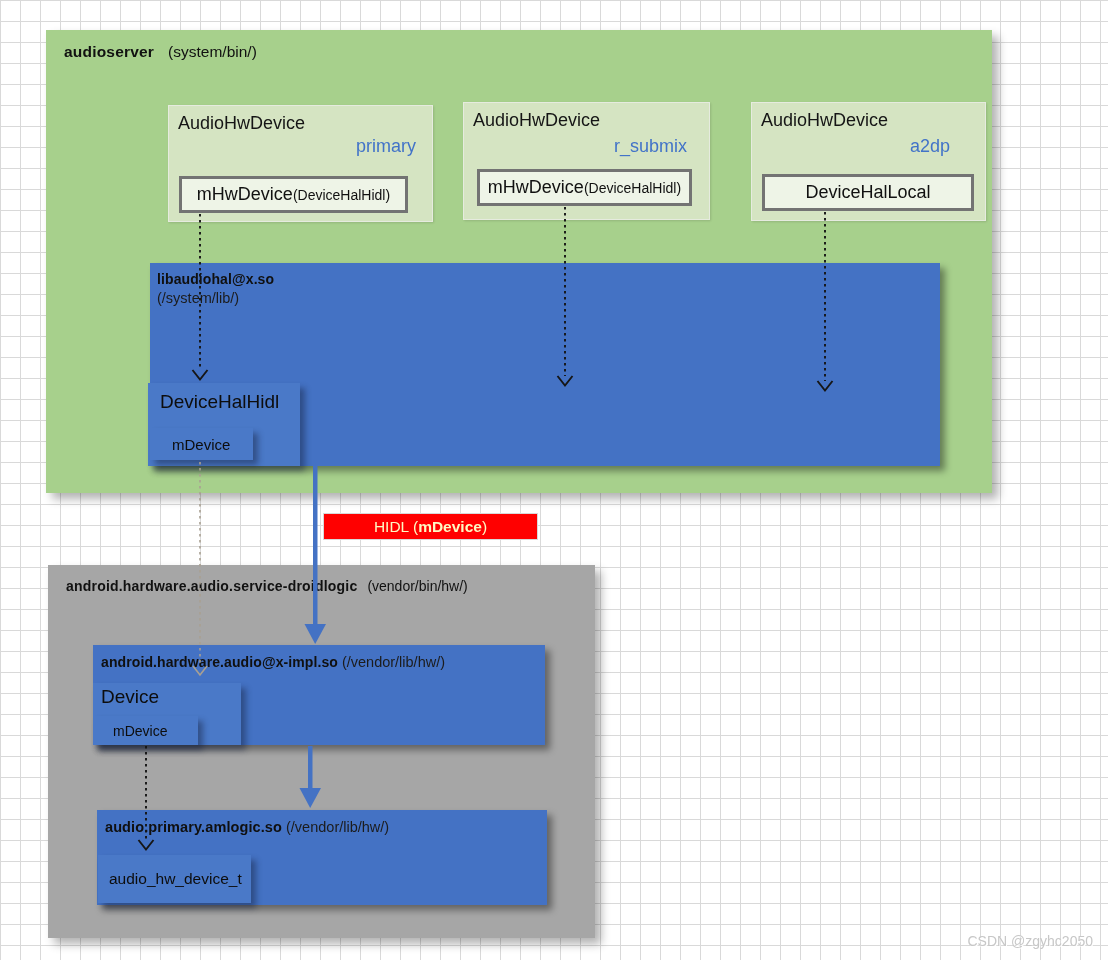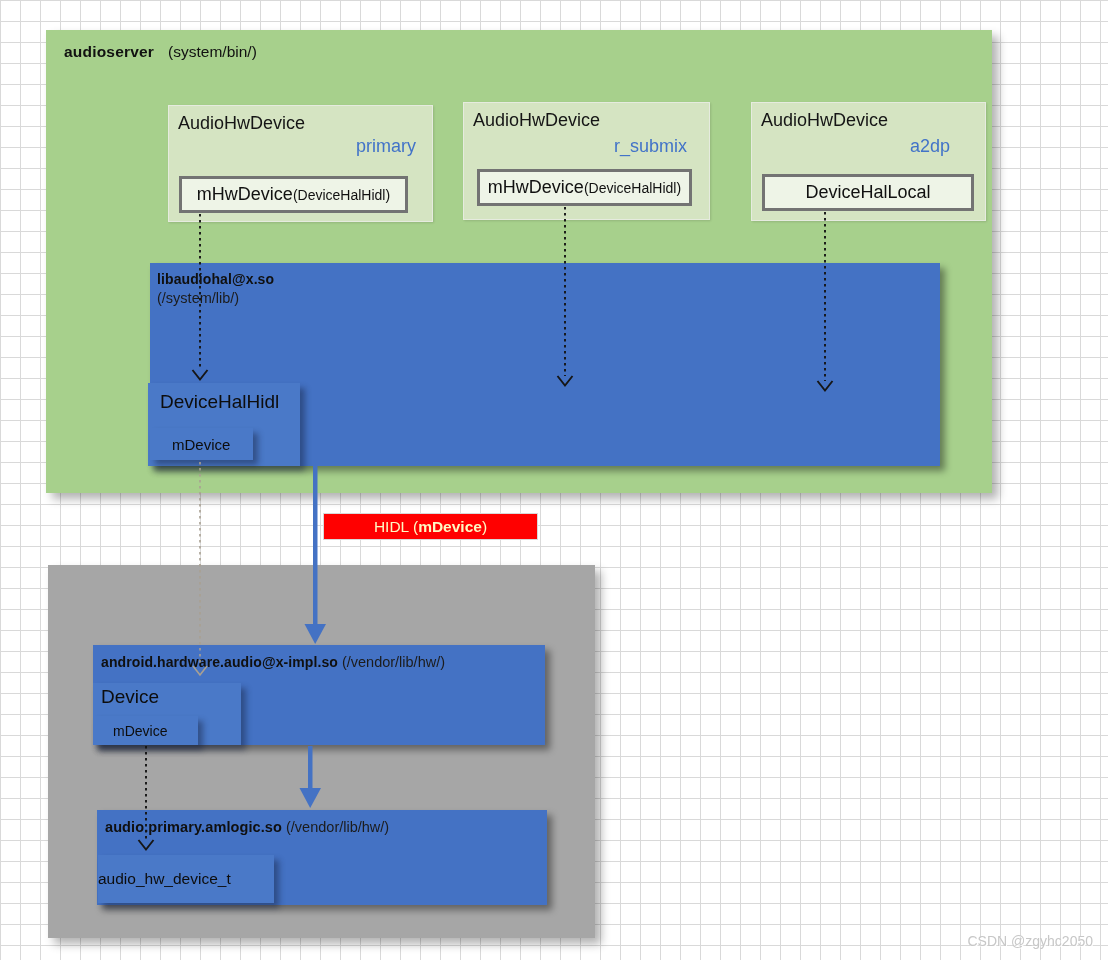--- a/index.html
+++ b/index.html
@@ -110,39 +110,42 @@
     </div>
   </div>
 
   <div class="abs red-badge">
     <span>HIDL (</span>
       <b>mDevice</b>
       <span>)</span>
   </div>
 
   <div class="abs gray-box">
+    <div class="abs container-label" style="font-size:14px;">
+      <b style="margin-right:10px;">android.hardware.audio.service-droidlogic</b><span>(vendor/bin/hw/)</span>
+    </div>
 
     <div class="abs blue-box blue-shadow" style="left:45px;top:80px;width:452px;height:100px;">
       <div class="abs lib-label" style="left:8px;top:9px;">
         <b>android.hardware.audio@x-impl.so</b> <span class="lib-path" style="font-size:14.5px;">(/vendor/lib/hw/)</span>
       </div>
 
       <div class="abs blue-inner" style="left:0px;top:38px;width:148px;height:62px;">
         <div class="abs cls-title" style="left:8px;top:3px;">Device</div>
         <div class="abs blue-inner small-member" style="left:0px;top:33px;width:105px;height:29px;padding-left:20px;font-size:14px;">
           <span>mDevice</span>
         </div>
       </div>
     </div>
 
     <div class="abs blue-box blue-shadow" style="left:49px;top:245px;width:450px;height:95px;">
       <div class="abs lib-label" style="left:8px;top:9px;font-size:14.5px;">
         <b>audio.primary.amlogic.so</b> <span class="lib-path">(/vendor/lib/hw/)</span>
       </div>
-      <div class="abs blue-inner small-member" style="left:1px;top:45px;width:176px;height:48px;padding-left:0;font-size:15.5px;">
+      <div class="abs blue-inner small-member" style="left:1px;top:45px;width:153px;height:48px;padding-left:11px;font-size:15.5px;">
         <span>audio_hw_device_t</span>
       </div>
     </div>
   </div>
 
   <svg id="arrows" viewBox="0 0 1108 960">
 
     <g stroke="#161616" stroke-width="1.9" fill="none">
       <line x1="200" y1="214" x2="200" y2="370" stroke-dasharray="2.6 3.4"></line>
       <polyline points="192.5,370 200,379.5 207.5,370"></polyline>

